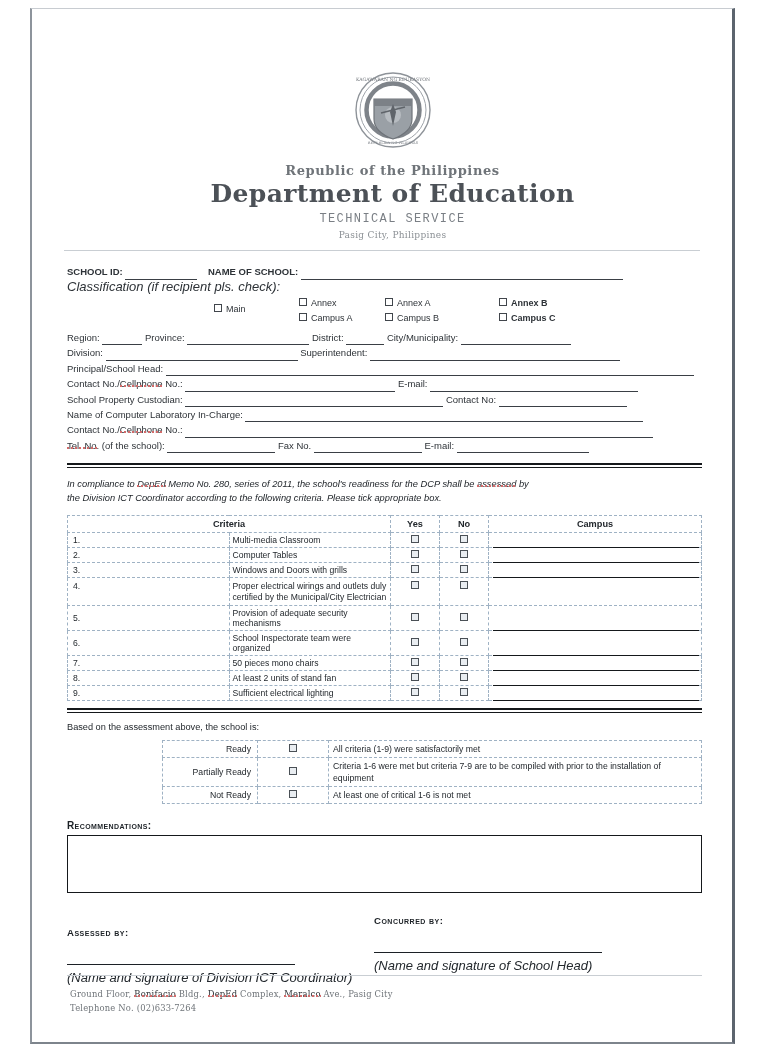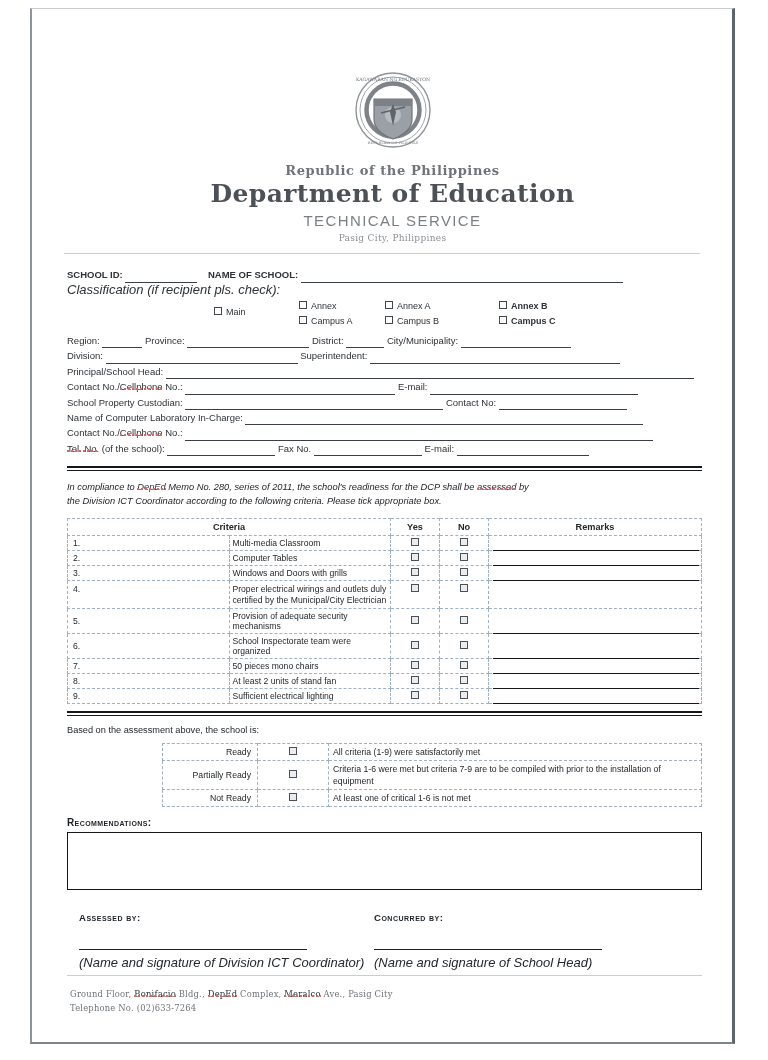--- a/index.html
+++ b/index.html
@@ -34,22 +34,22 @@
     font-size:13px; color:#6f7479; letter-spacing:.6px;
     margin-top:14px;
     font-weight:700;
   }
   .dept-line{
     font-family:"DejaVu Serif", serif;
     font-size:25px; font-weight:700; color:#4c5157;
     letter-spacing:.4px; margin-top:1px;
   }
   .tech-line{
-    font-family:Liberation Sans, sans-serif;
-    font-size:15px; color:#7a7f85; letter-spacing:1.4px;
+    font-family:Liberation Mono, monospace;
+    font-size:12px; color:#7a7f85; letter-spacing:1.4px;
     margin-top:4px;
   }
   .city-line{
     font-family:"DejaVu Serif", serif;
     font-size:9px; color:#8b9095; letter-spacing:.3px;
     margin-top:4px;
   }
   .head-rule{
     margin:10px 32px 0 32px;
     border-top:1px solid #c9ced3;
@@ -137,33 +137,33 @@
   .ready{ table-layout:fixed; }
   .ready td{
     border:1px dashed #9fb2c4;
     font-size:8.7px; color:#23282d; padding:2px 4px;
   }
   .ready .r-lbl{ width:84px; text-align:right; padding-right:6px; }
   .ready .r-chk{ width:62px; text-align:center; }
   .ready .r-desc{ text-align:left; line-height:12px; }
 
   .rec-title{
-    margin-top:10px;
+    margin-top:16px;
     font-size:10px; font-weight:700; color:#1c2126;
     font-variant:small-caps; letter-spacing:.4px;
   }
   .rec-box{
     margin-top:4px; height:56px;
     border:1.6px solid #15181b; background:#fff;
   }
 
   
   .sig-row{ margin-top:22px; position:relative; height:62px; }
   .sig-col{ position:absolute; top:0; width:275px; }
-  .sig-col.left{ left:12px; }
+  .sig-col.left{ left:0;margin-top:12px; }
   .sig-col.right{ left:307px; }
   .sig-title{
     font-size:9.6px; font-weight:700; color:#1c2126;
     font-variant:small-caps; letter-spacing:.5px;
   }
   .sig-line{
     margin-top:26px; width:228px;
     border-top:1.6px solid #1c2126;
   }
   .sig-cap{
@@ -310,21 +310,21 @@
       <div>In compliance to <span class="redsq">DepEd</span> Memo No. 280, series of 2011, the school's readiness for the DCP shall be <span class="redsq">assessed</span> by</div>
       <div>the Division ICT Coordinator according to the following criteria. Please tick appropriate box.</div>
     </div>
 
     <table class="crit">
       <thead>
         <tr>
           <th colspan="2">Criteria</th>
           <th class="c-yn">Yes</th>
           <th class="c-yn">No</th>
-          <th class="c-rem" style="padding:3px 2px">Remarks</th>
+          <th class="c-rem" style="padding:3px 2px">Campus</th>
         </tr>
       </thead>
       <tbody>
         <tr class="hasline">
           <td class="c-num">1.</td>
           <td class="c-txt">Multi-media Classroom</td>
           <td class="c-yn"><span class="ybox"></span></td>
           <td class="c-yn"><span class="ybox"></span></td>
           <td class="c-rem"></td>
         </tr>

